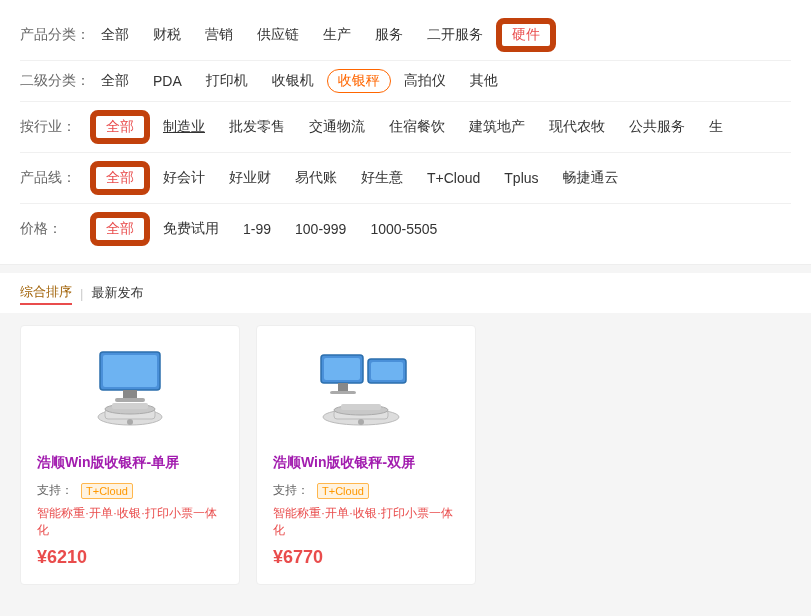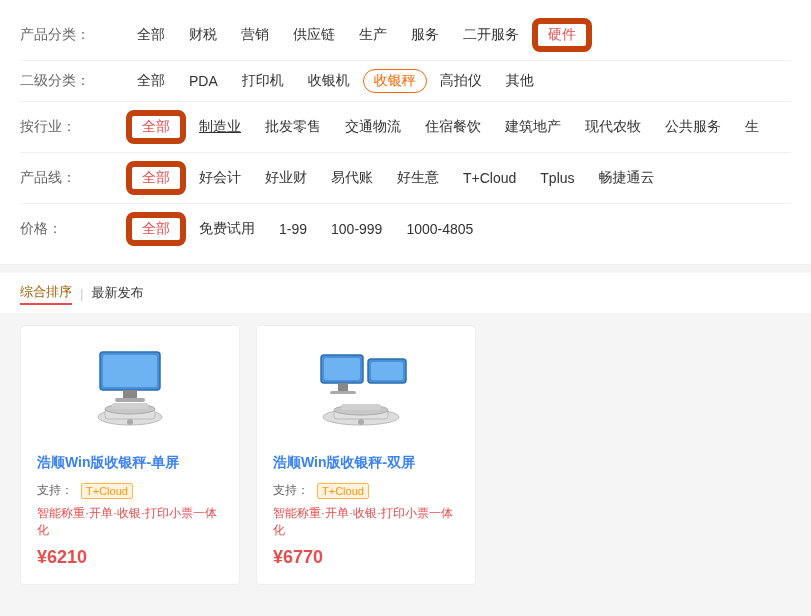--- a/index.html
+++ b/index.html
@@ -13,21 +13,20 @@
       background: #fff;
       padding: 10px 20px;
       border-bottom: 1px solid #eee;
     }
     .filter-row {
       display: flex;
       align-items: center;
       padding: 8px 0;
       border-bottom: 1px solid #f0f0f0;
       flex-wrap: wrap;
-      gap: 36px;
     }
     .filter-row:last-child {
       border-bottom: none;
     }
     .filter-label {
       color: #666;
       min-width: 70px;
       flex-shrink: 0;
     }
     .filter-items {
@@ -96,21 +95,21 @@
       height: 100px;
       margin-bottom: 12px;
     }
     .product-image svg {
       width: 100px;
       height: 90px;
     }
     .product-name {
       font-size: 14px;
       font-weight: bold;
-      color: #3b82f6;
+      color: #a21caf;
       margin-bottom: 10px;
     }
     .product-support {
       display: flex;
       align-items: center;
       gap: 8px;
       margin-bottom: 6px;
       font-size: 12px;
       color: #666;
     }
@@ -194,21 +193,21 @@
     </div>
   </div>
 
   <div class="filter-row">
     <span class="filter-label">价格：</span>
     <div class="filter-items">
       <span class="filter-item active-red">全部</span>
       <span class="filter-item">免费试用</span>
       <span class="filter-item">1-99</span>
       <span class="filter-item">100-999</span>
-      <span class="filter-item">1000-4805</span>
+      <span class="filter-item">1000-5505</span>
     </div>
   </div>
 
 </div>
 
 <div class="sort-bar">
   <span class="sort-item active">综合排序</span>
   <span class="sort-divider">|</span>
   <span class="sort-item">最新发布</span>
 </div>

